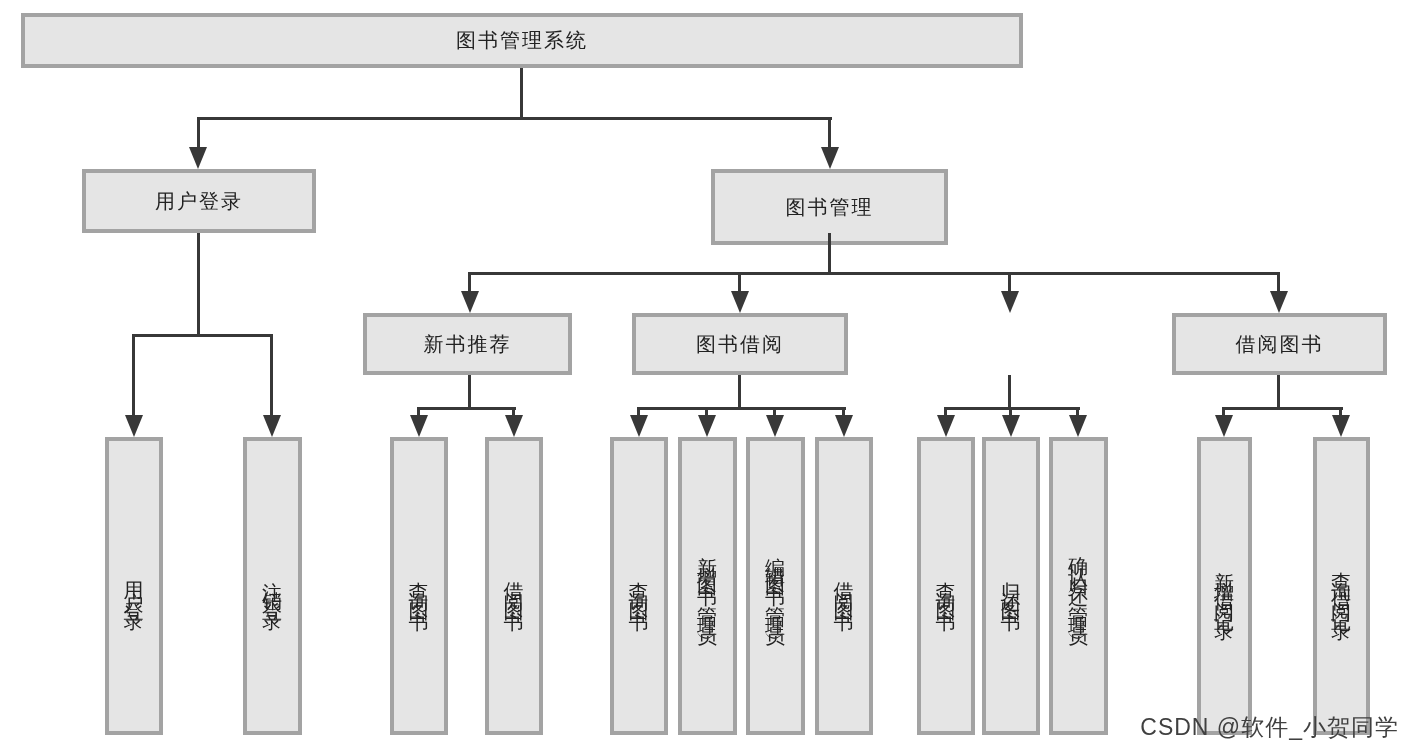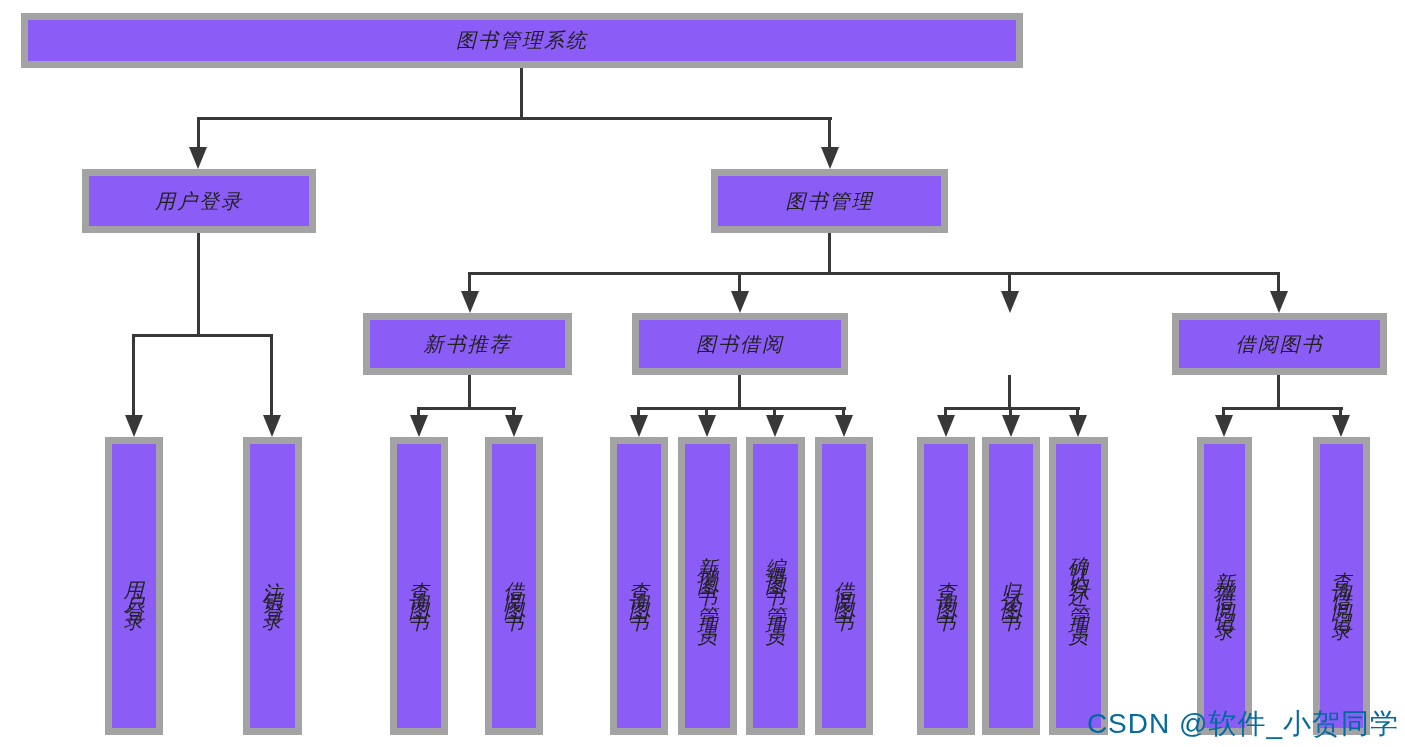--- a/index.html
+++ b/index.html
@@ -10,27 +10,26 @@
     position: relative;
     width: 1405px;
     height: 747px;
     background: #ffffff;
     overflow: hidden;
   }
 
   
   .node {
     position: absolute;
-    border: 7px solid #a3a3a3;
-    background: #8b5cf6;
+    border: 4px solid #a3a3a3;
+    background: #e5e5e5;
     display: flex;
     align-items: center;
     justify-content: center;
     color: #222222;
-    font-style: italic;
   }
   .node.h-label { font-size: 20px; letter-spacing: 2px; }
   .node.title-box { font-size: 20px; letter-spacing: 2px; }
   .node.leaf {
     writing-mode: vertical-rl;
     text-orientation: mixed;
     font-size: 20px;
     letter-spacing: 10px;
     line-height: 1;
   }
@@ -44,42 +43,42 @@
     width: 0; height: 0;
     border-left: 9px solid transparent;
     border-right: 9px solid transparent;
     border-top: 22px solid #383838;
   }
 
   .watermark {
     position: absolute;
     right: 6px;
     bottom: 4px;
-    font-size: 28px;
-    color: #0369a1;
+    font-size: 23px;
+    color: #404040;
     letter-spacing: 1px;
     white-space: nowrap;
   }
 </style>
 </head>
 <body>
 
 <div class="canvas">
 
   <div class="node title-box" style="left:21px; top:13px; width:1002px; height:55px;">图书管理系统</div>
 
   <div class="vline" style="left:520px; top:68px; height:52px;"></div>
   <div class="hline" style="left:197px; top:117px; width:635px;"></div>
   <div class="vline" style="left:197px; top:119px; height:30px;"></div>
   <div class="arrow" style="left:189px; top:147px;"></div>
   <div class="vline" style="left:828px; top:119px; height:30px;"></div>
   <div class="arrow" style="left:821px; top:147px;"></div>
 
   <div class="node h-label" style="left:82px; top:169px; width:234px; height:64px;">用户登录</div>
-  <div class="node h-label" style="left:711px; top:169px; width:237px; height:64px;">图书管理</div>
+  <div class="node h-label" style="left:711px; top:169px; width:237px; height:76px;">图书管理</div>
 
   <div class="vline" style="left:197px; top:233px; height:103px;"></div>
   <div class="hline" style="left:132px; top:334px; width:141px;"></div>
   <div class="vline" style="left:132px; top:336px; height:80px;"></div>
   <div class="arrow" style="left:125px; top:415px;"></div>
   <div class="vline" style="left:270px; top:336px; height:80px;"></div>
   <div class="arrow" style="left:263px; top:415px;"></div>
 
   <div class="vline" style="left:828px; top:233px; height:41px;"></div>
   <div class="hline" style="left:468px; top:272px; width:812px;"></div>

